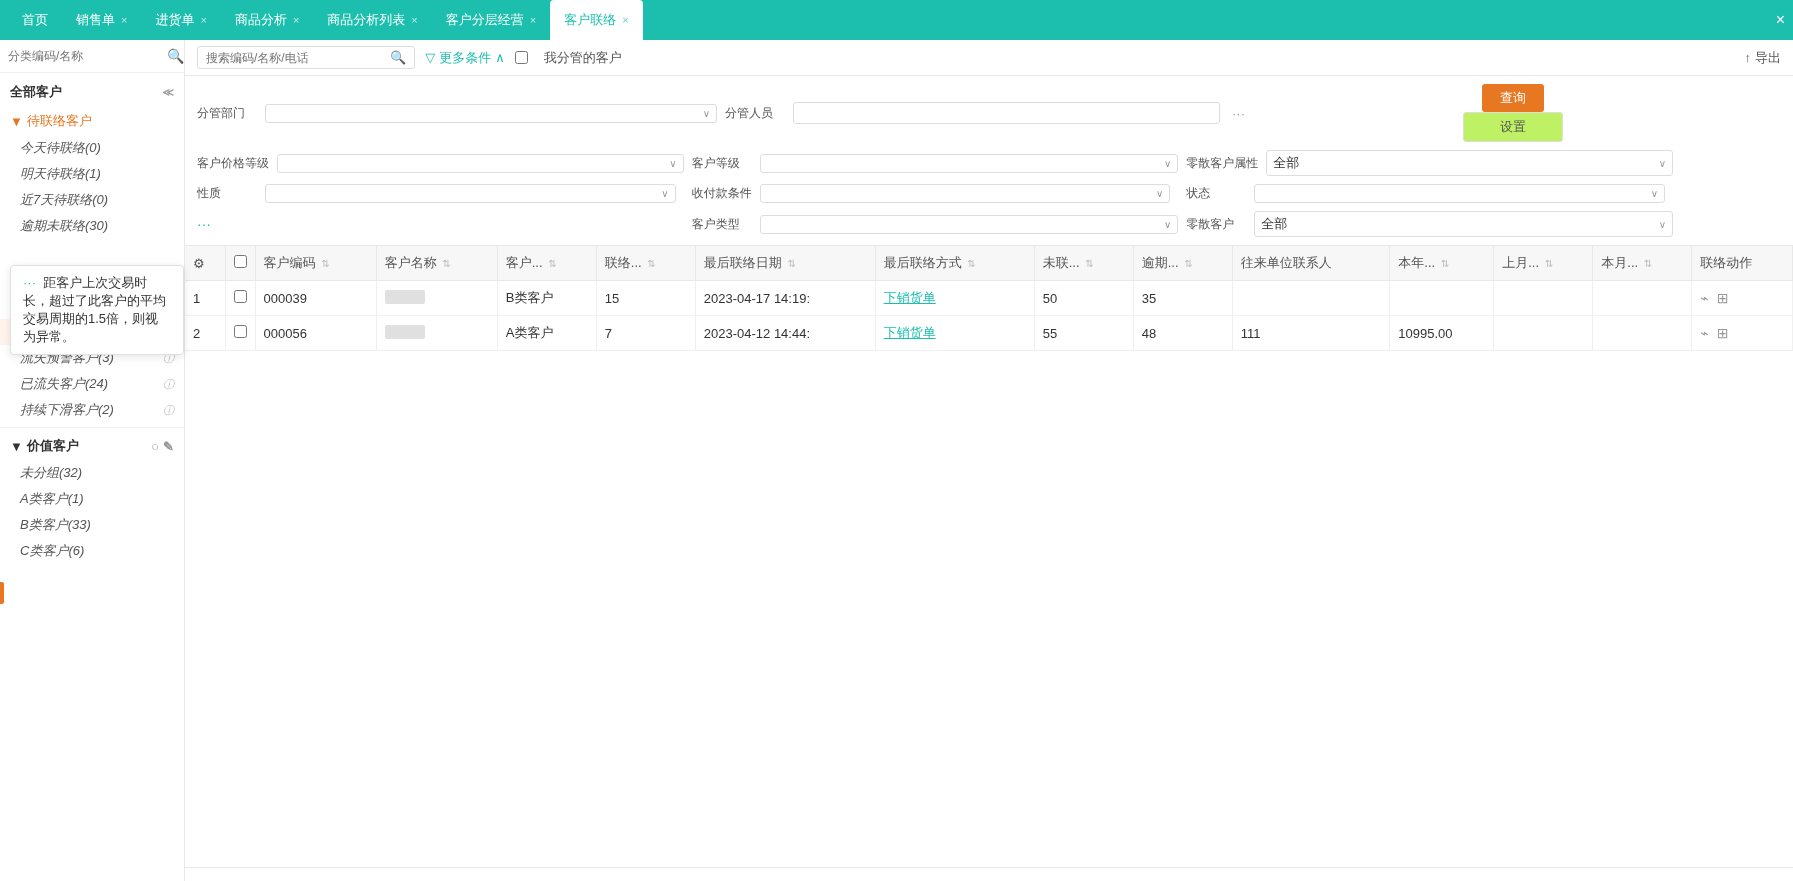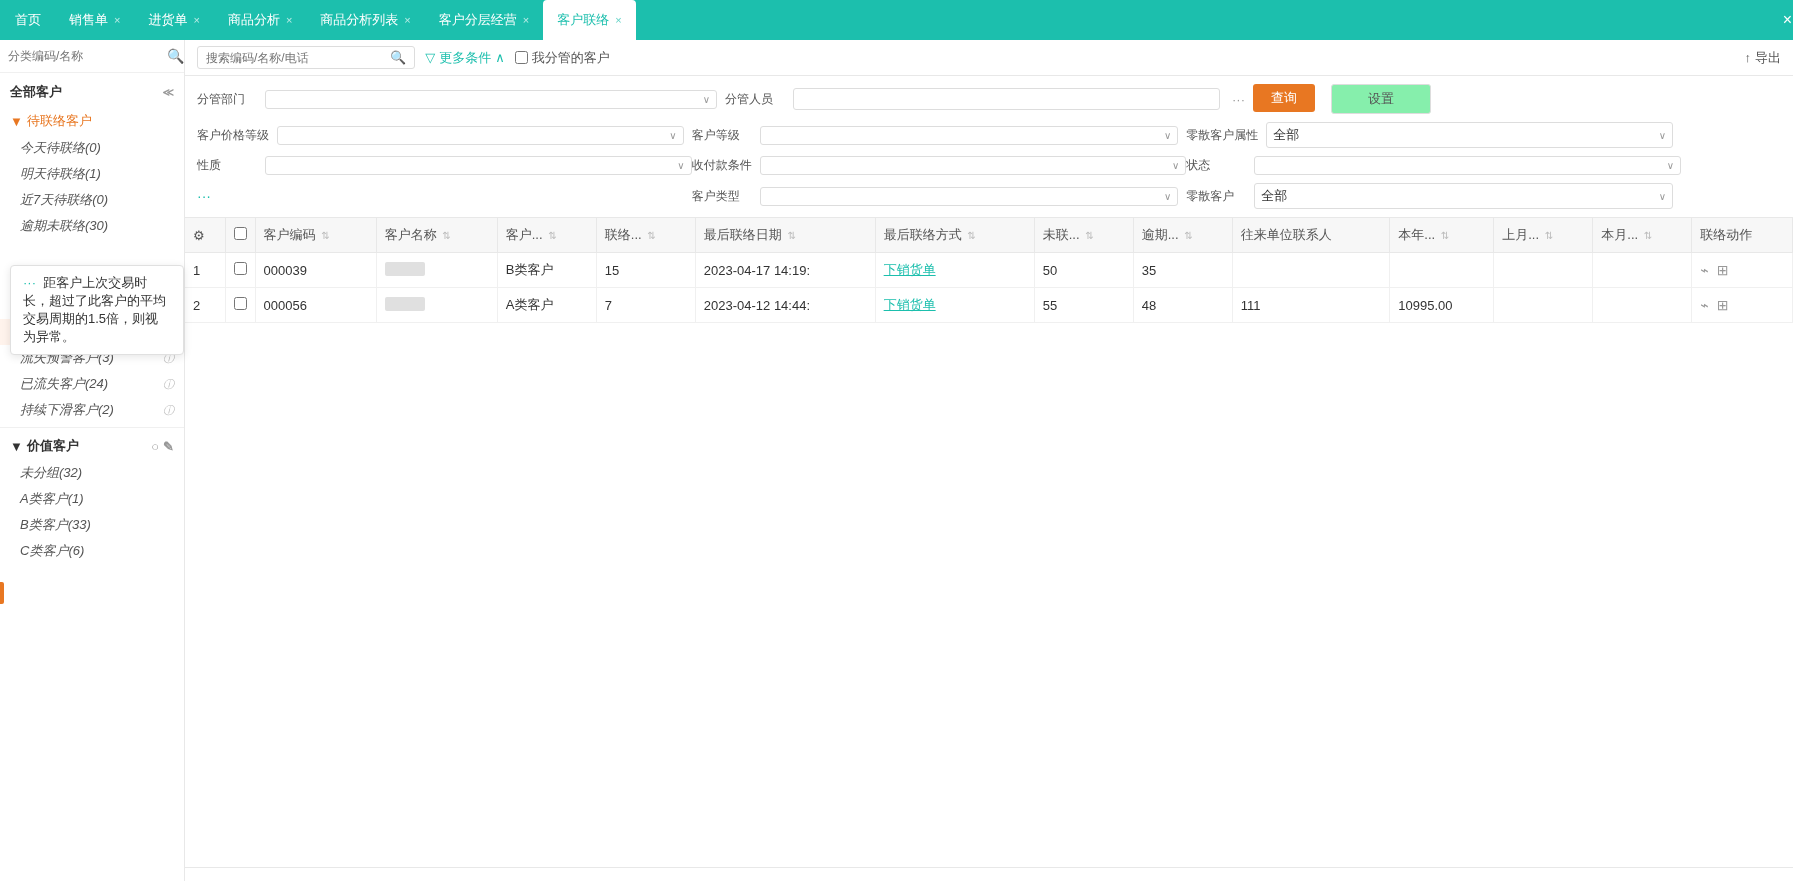--- a/index.html
+++ b/index.html
@@ -4,21 +4,21 @@
   <style>
     * { box-sizing: border-box; margin: 0; padding: 0; font-family: 'Microsoft YaHei', Arial, sans-serif; font-size: 13px; }
     body { background: #f5f5f5; overflow: hidden; width: 1793px; height: 881px; }
 
     
     .top-nav {
       background: #1cbfad;
       height: 40px;
       display: flex;
       align-items: center;
-      padding: 0 1px;
+      padding: 0 8px;
       color: white;
       flex-shrink: 0;
     }
     .top-nav .nav-item {
       padding: 0 14px;
       height: 40px;
       display: flex;
       align-items: center;
       cursor: pointer;
       font-size: 13px;
@@ -148,21 +148,21 @@
       display: flex;
       align-items: center;
       gap: 4px;
       color: #1cbfad;
       cursor: pointer;
       font-size: 12px;
     }
     .my-customer-checkbox {
       display: flex;
       align-items: center;
-      gap: 4px;
+      gap: 16px;
       font-size: 12px;
       color: #555;
       cursor: pointer;
     }
     .export-btn {
       margin-left: auto;
       display: flex;
       align-items: center;
       gap: 4px;
       color: #555;
@@ -205,21 +205,21 @@
     .btn-query {
       background: #e87722;
       color: white;
       border: none;
       border-radius: 3px;
       padding: 5px 18px;
       cursor: pointer;
       font-size: 13px;
     }
     .btn-settings {
-      background: #86efac;
+      background: #bef264;
       color: #555;
       border: 1px solid #ddd;
       border-radius: 3px;
       padding: 5px 36px;
       cursor: pointer;
       font-size: 13px;
     }
 
     
     .tooltip-box {
@@ -500,21 +500,21 @@
             <div class="filter-select">
               <span></span>
               <span class="arrow">∨</span>
             </div>
           </div>
           <div class="filter-row">
             <span class="filter-label">分管人员</span>
             <input class="filter-input" style="flex: 1 1 0%;">
             <span style="color:#999; margin-left:4px; cursor:pointer;">···</span>
           </div>
-          <div style="display:flex; flex-direction:row; gap:16px; align-items:flex-start;">
+          <div style="display:flex; flex-direction:column; gap:0; align-items:center;">
             <button class="btn-query">查询</button>
             <button class="btn-settings">设置</button>
           </div>
         </div>
 
         <div style="display:grid; grid-template-columns:1fr 1fr 1fr auto; gap:8px; margin-bottom:8px; align-items:center;">
           <div class="filter-row">
             <span class="filter-label">客户价格等级</span>
             <div class="filter-select">
               <span></span>
@@ -531,21 +531,21 @@
           <div class="filter-row">
             <span class="filter-label">零散客户属性</span>
             <div class="filter-select" style="flex:1;">
               <span>全部</span>
               <span class="arrow">∨</span>
             </div>
           </div>
           <div style="width:100px;"></div>
         </div>
 
-        <div style="display:grid; grid-template-columns:1fr 1fr 1fr auto; gap:0; align-items:center;">
+        <div style="display:grid; grid-template-columns:1fr 1fr 1fr auto; gap:16px; align-items:center;">
           <div class="filter-row">
             <span class="filter-label">性质</span>
             <div class="filter-select">
               <span></span>
               <span class="arrow">∨</span>
             </div>
           </div>
           <div class="filter-row">
             <span class="filter-label">收付款条件</span>
             <div class="filter-select">

